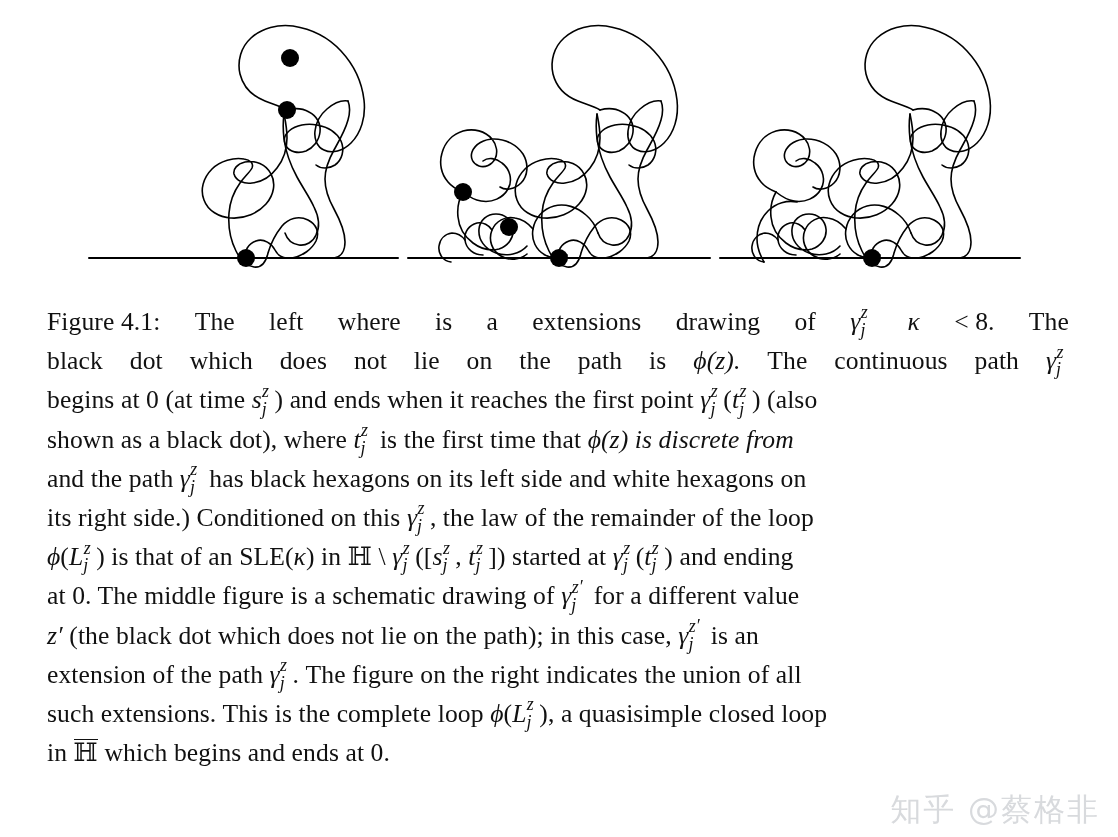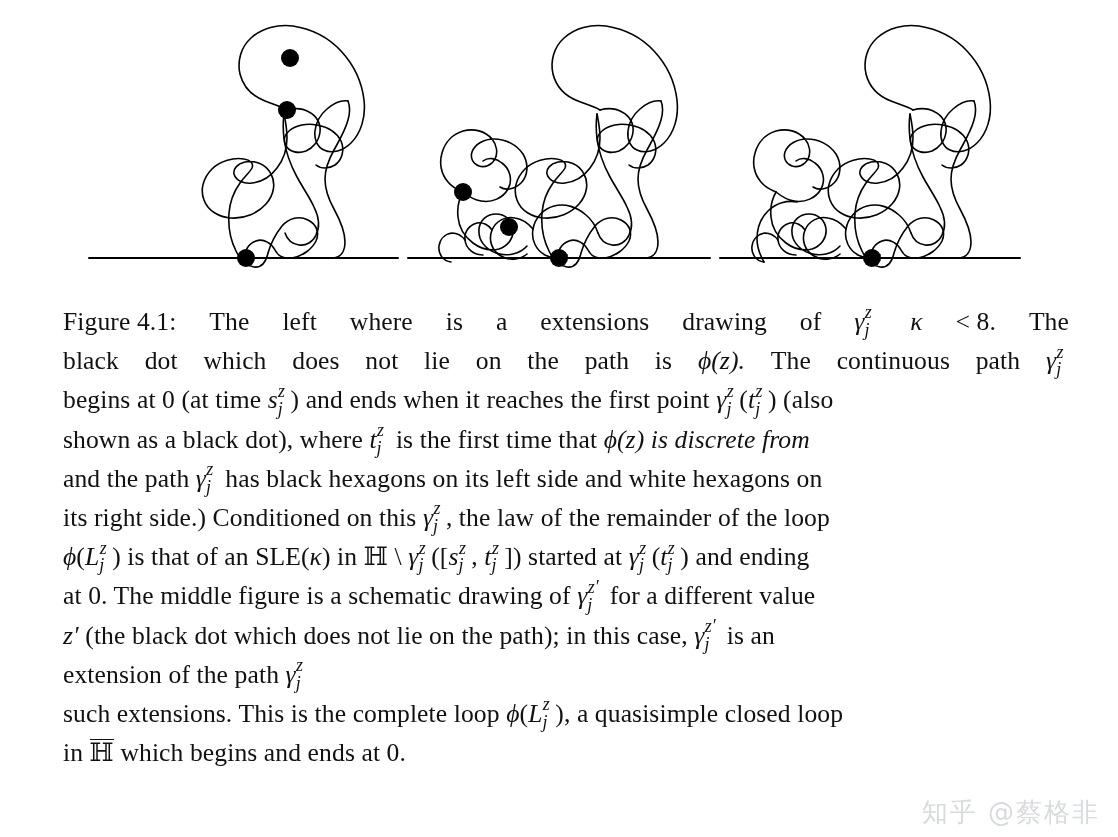--- a/index.html
+++ b/index.html
@@ -39,21 +39,20 @@
     font-size: 25.6px;
     line-height: 39.2px;
     text-align: justify;
     text-justify: inter-word;
     letter-spacing: 0.1px;
     color: #111111;
   }
   #caption .ln {
     display: block;
     white-space: nowrap;
-    margin-left: 16px;
   }
   #caption .ln.stretch {
     display: flex;
     justify-content: space-between;
   }
   #caption .ln.stretch > span { display: inline-block; }
 
   
   .mi { font-family: "Liberation Serif", "DejaVu Serif", serif; font-style: italic; }
   .sub-sup {
@@ -85,21 +84,21 @@
   }
   .overline { border-top: 1.3px solid #111; padding-top: 0px; display: inline-block; line-height: 1.0; }
   .gap { display:inline-block; }
 
   
   #watermark {
     position: absolute;
     right: 18px;
     bottom: 12px;
     font-family: "DejaVu Sans", sans-serif;
-    font-size: 26px;
+    font-size: 31px;
     line-height: 1;
     color: #d8dadd;
     letter-spacing: 2px;
     white-space: nowrap;
     user-select: none;
   }
 </style>
 </head>
 <body>
 
@@ -473,21 +472,21 @@
 
   <span class="ln">
     <span>at 0.  The middle figure is a schematic drawing of</span><span class="gap">&nbsp;</span><span><span class="mi">γ</span><span class="sub-sup" style="width:0.62em"><span class="sp"><span>z</span><span>′</span></span><span class="sb">j</span></span></span><span class="gap">&nbsp;</span><span>for a different value</span>
   </span>
 
   <span class="ln">
     <span class="mi"><span>z</span><span>′</span></span><span class="gap">&nbsp;</span><span>(the black dot which does not lie on the path); in this case,</span><span class="gap">&nbsp;</span><span><span class="mi">γ</span><span class="sub-sup" style="width:0.62em"><span class="sp"><span>z</span><span>′</span></span><span class="sb">j</span></span></span><span class="gap">&nbsp;</span><span>is an</span>
   </span>
 
   <span class="ln">
-    <span>extension of the path</span><span class="gap">&nbsp;</span><span><span class="mi">γ</span><span class="sub-sup"><span class="sp">z</span><span class="sb">j</span></span></span>
+    <span>extension of the path</span><span class="gap">&nbsp;</span><span><span class="mi">γ</span><span class="sub-sup"><span class="sp">z</span><span class="sb">j</span></span></span><span>. The figure on the right indicates the union of all</span>
   </span>
 
   <span class="ln">
     <span>such extensions. This is the complete loop</span><span class="gap">&nbsp;</span><span class="mi">ϕ</span><span>(</span><span><span class="mi">L</span><span class="sub-sup"><span class="sp">z</span><span class="sb">j</span></span></span><span>), a quasisimple closed loop</span>
   </span>
 
   <span class="ln">
     <span>in</span><span class="gap">&nbsp;</span><span class="bb overline">ℍ</span><span class="gap">&nbsp;</span><span>which begins and ends at 0.</span>
   </span>
 

